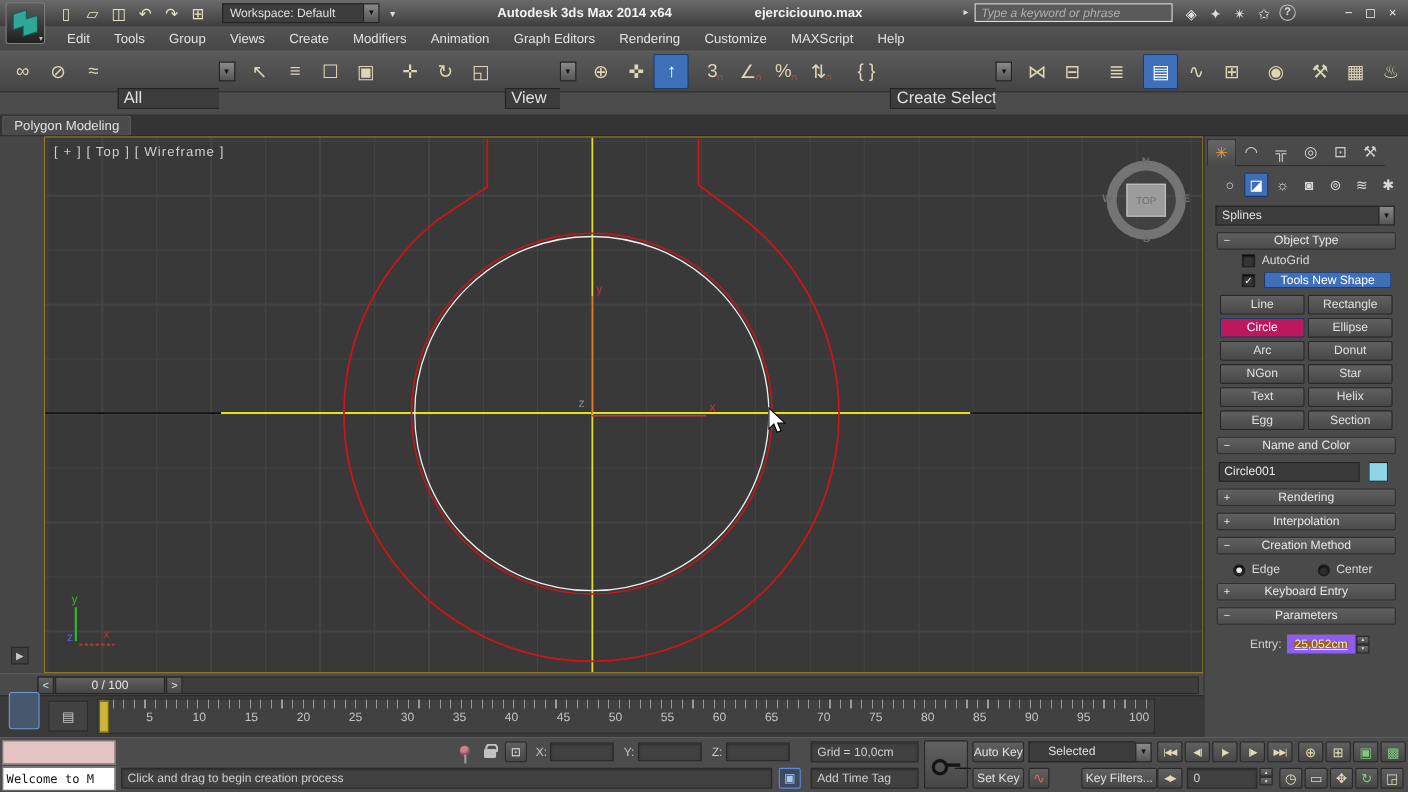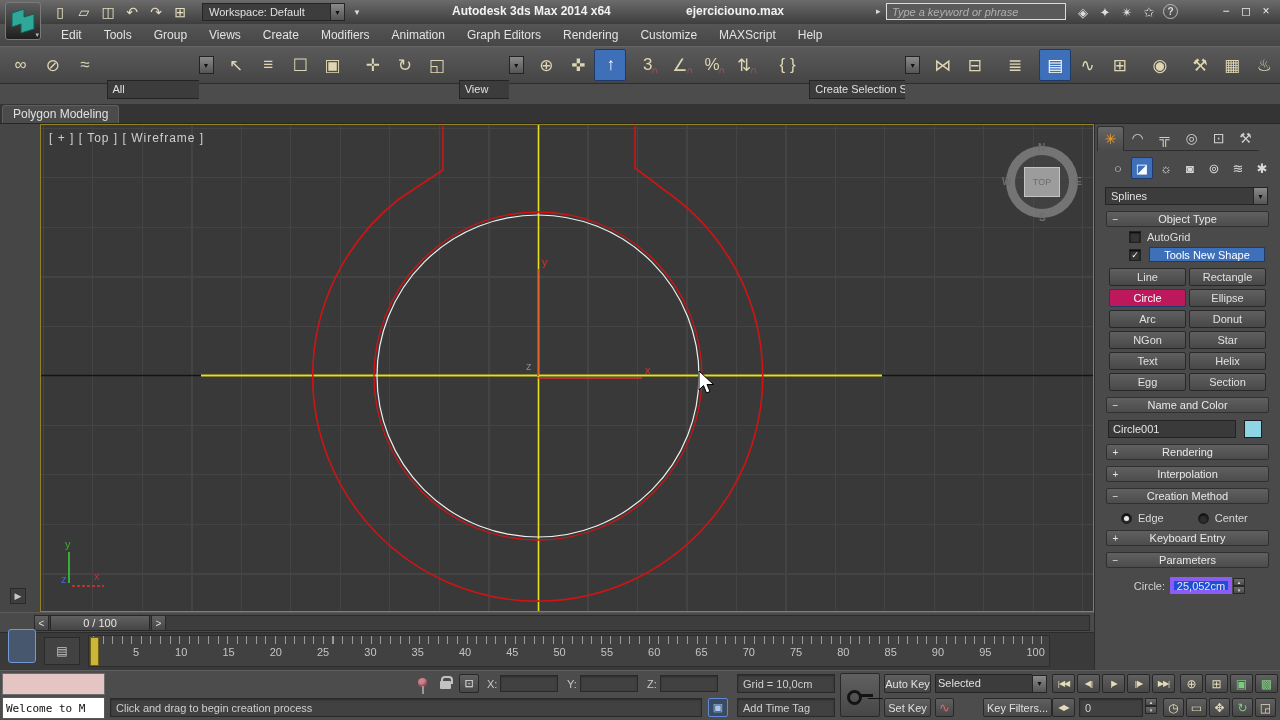--- a/index.html
+++ b/index.html
@@ -33,21 +33,21 @@
 
 
 .toolbar{position:absolute;left:0;top:46px;width:1280px;height:38px;background:linear-gradient(#5a5a5a,#454545);border-top:1px solid #666;border-bottom:1px solid #2d2d2d;display:flex;align-items:center;padding-left:4px;}
 .rpt{display:contents;}
 .tbi{width:34px;height:32px;display:flex;align-items:center;justify-content:center;font-size:17px;color:#ded5b2;position:relative;}
 .tbi .g2{font-size:9px;color:#d05858;margin-left:-1px;margin-top:9px;}
 .tbi.active{background:#3e70ba;border:1px solid #1e3a66;border-radius:2px;color:#fff;}
 .tbi.active .g{color:#fff;}
 .tbi.gap{margin-left:8px;}
 .dd{display:flex;align-items:center;height:19px;margin:0 6px;}
-.dd .val{background:#3c3c3c;border:1px solid #242424;border-right:none;height:19px;line-height:17px;padding:0 5px;color:#e0e0e0;font-size:11px;white-space:nowrap;overflow:hidden;margin-top:48px;}
+.dd .val{background:#3c3c3c;border:1px solid #242424;border-right:none;height:19px;line-height:17px;padding:0 5px;color:#e0e0e0;font-size:15px;white-space:nowrap;overflow:hidden;margin-top:48px;}
 
 
 .ribbonrow1{position:absolute;left:0;top:84px;width:1280px;height:20px;background:#3e3e3e;display:flex;align-items:flex-end;}
 .grip{position:absolute;left:0;top:0;width:9px;height:40px;background:repeating-linear-gradient(90deg,#5a5a5a 0 2px,#333 2px 4px);}
 .rtab{padding:2px 16px;font-size:12px;color:#9a9a9a;height:20px;display:flex;align-items:center;}
 .rtab.active{background:linear-gradient(#6a6a6a,#4e4e4e);color:#f0f0f0;border:1px solid #2a2a2a;border-bottom:none;border-radius:3px 3px 0 0;}
 .rtabs{display:flex;margin-left:30px;}
 .rmin{margin-left:14px;width:34px;height:14px;background:#2e2e2e;border:1px solid #555;border-radius:7px;color:#ccc;font-size:7px;display:flex;align-items:center;justify-content:center;gap:3px;}
 .ribbonrow2{position:absolute;left:0;top:104px;width:1280px;height:20px;background:#343434;border-bottom:1px solid #272727;display:flex;align-items:center;}
 .ptab{margin-left:2px;padding:1px 10px;height:18px;background:#4b4b4b;border:1px solid #5f5f5f;border-bottom:none;border-radius:3px 3px 0 0;color:#e0e0e0;font-size:12px;display:flex;align-items:center;}
@@ -86,21 +86,21 @@
 .ncname{width:128px;height:18px;background:#3a3a3a;border:1px solid #232323;color:#e6e6e6;padding:0 4px;line-height:16px;}
 .swatch{width:18px;height:18px;background:#8ed6e6;border:1px solid #1e1e1e;margin-left:8px;}
 .radios{display:flex;margin:8px 0 0 26px;gap:34px;}
 .radio-row{display:flex;align-items:center;gap:6px;}
 .radio{width:11px;height:11px;border-radius:50%;background:#2e2e2e;border:1px solid #1d1d1d;box-shadow:inset 0 1px 2px #000;}
 .radio-row.sel .radio{position:relative;}
 .radio-row.sel .radio::after{content:"";position:absolute;left:2px;top:2px;width:5px;height:5px;border-radius:50%;background:#ececec;}
 .rlabel{color:#d8d8d8;}
 .paramrow{display:flex;align-items:center;margin:9px 0 0 22px;}
 .plabel{width:48px;text-align:right;color:#d0d0d0;margin-right:5px;}
-.pfield{width:62px;height:17px;background:#1d4ed8;border:4px solid #8b5cf6;color:#e8e8e8;display:flex;align-items:center;justify-content:center;}
+.pfield{width:62px;height:17px;background:#a16207;border:6px solid #8b5cf6;color:#e8e8e8;display:flex;align-items:center;justify-content:center;text-decoration:underline;}
 .spin{display:flex;flex-direction:column;margin-left:1px;}
 .spin span{width:12px;height:8px;background:linear-gradient(#6a6a6a,#4a4a4a);border:1px solid #282828;font-size:5px;display:flex;align-items:center;justify-content:center;color:#ddd;}
 
 
 .tsrow{position:absolute;left:0;top:612px;width:1094px;height:20px;background:#4a4a4a;border-top:1px solid #5c5c5c;}
 .tstrack{position:absolute;left:34px;top:2px;width:1056px;height:16px;background:#3d3d3d;border:1px solid #2b2b2b;}
 .tsbtn{position:absolute;top:2px;width:15px;height:16px;background:linear-gradient(#616161,#474747);border:1px solid #2a2a2a;color:#ddd;font-size:10px;display:flex;align-items:center;justify-content:center;}
 .tshandle{position:absolute;left:50px;top:2px;width:100px;height:16px;background:linear-gradient(#616161,#454545);border:1px solid #272727;color:#e6e6e6;display:flex;align-items:center;justify-content:center;font-size:11px;}
 .rulerrow{position:absolute;left:0;top:632px;width:1094px;height:38px;background:#3a3a3a;border-top:1px solid #2b2b2b;}
 .layouttab{position:absolute;left:8px;top:-4px;width:28px;height:34px;background:#47586e;border:1px solid #6e9ad6;border-radius:3px;}
@@ -119,21 +119,21 @@
 .pink{position:absolute;left:2px;top:2px;width:103px;height:22px;background:#e5c4c4;border:1px solid #6e6e6e;}
 .welcome{position:absolute;left:2px;top:26px;width:103px;height:22px;background:#ffffff;border:1px solid #5a5a5a;color:#111;font-family:"DejaVu Sans Mono",monospace;font-size:11px;display:flex;align-items:center;padding:0 3px;white-space:nowrap;overflow:hidden;}
 .pinI{position:absolute;left:418px;top:7px;width:9px;height:9px;border-radius:50%;background:#d2808c;box-shadow:inset -1px -2px 2px #7e4850;}
 .pinI::after{content:"";position:absolute;left:4px;top:8px;width:2px;height:8px;background:#9a9a9a;}
 .lockI{position:absolute;left:440px;top:10px;width:11px;height:8px;background:#c2c2c2;border-radius:1px;}
 .lockI::before{content:"";position:absolute;left:1px;top:-5px;width:8px;height:6px;border:2px solid #c2c2c2;border-bottom:none;border-radius:4px 4px 0 0;}
 .keyI{position:relative;width:26px;height:14px;}
 .keyI::before{content:"";position:absolute;left:0;top:2px;width:9px;height:9px;border:3px solid #141414;border-radius:50%;}
 .keyI::after{content:"";position:absolute;left:13px;top:6px;width:13px;height:3px;background:#141414;box-shadow:7px 3px 0 -1px #141414,11px 3px 0 -1px #141414;}
 .ddstat{position:absolute;display:flex;align-items:center;height:19px;}
-.ddstat .val{background:#3c3c3c;border:1px solid #242424;border-right:none;height:19px;line-height:17px;padding:0 2px;color:#e0e0e0;flex:1;}
+.ddstat .val{background:#3c3c3c;border:1px solid #242424;border-right:none;height:19px;line-height:17px;padding:0 17px;color:#e0e0e0;flex:1;}
 .pbtn{width:23px;height:19px;background:linear-gradient(#606060,#474747);border:1px solid #282828;border-radius:2px;color:#e4dcb8;display:flex;align-items:center;justify-content:center;font-size:8px;letter-spacing:-1px;}
 .pbtn.green{color:#7fc87f;font-size:11px;letter-spacing:0;}
 .hostflex{position:absolute;display:flex;gap:2px;}
 .green{color:#7fc87f;}
 .tangent{color:#e06868;font-size:13px;}
 .isoBtn{position:absolute;background:#3a4a62;border:1px solid #5d8ad2;border-radius:2px;color:#a8c8f0;width:20px;height:19px;display:flex;align-items:center;justify-content:center;font-size:11px;}
 </style>
 </head>
 <body>
 
@@ -437,21 +437,21 @@
     <div class="rollhead">
       <span class="pm">+</span>
       <span class="rtitle">Keyboard Entry</span>
     </div>
 
     <div class="rollhead">
       <span class="pm">−</span>
       <span class="rtitle">Parameters</span>
     </div>
     <div class="paramrow">
-      <span class="plabel">Circle:</span>
+      <span class="plabel">Entry:</span>
       <span class="pfield">25,052cm</span>
       <span class="spin">
         <span>▴</span>
         <span>▾</span>
       </span>
     </div>
   </div>
 
   <div class="tsrow">
     <div class="tstrack"></div>

